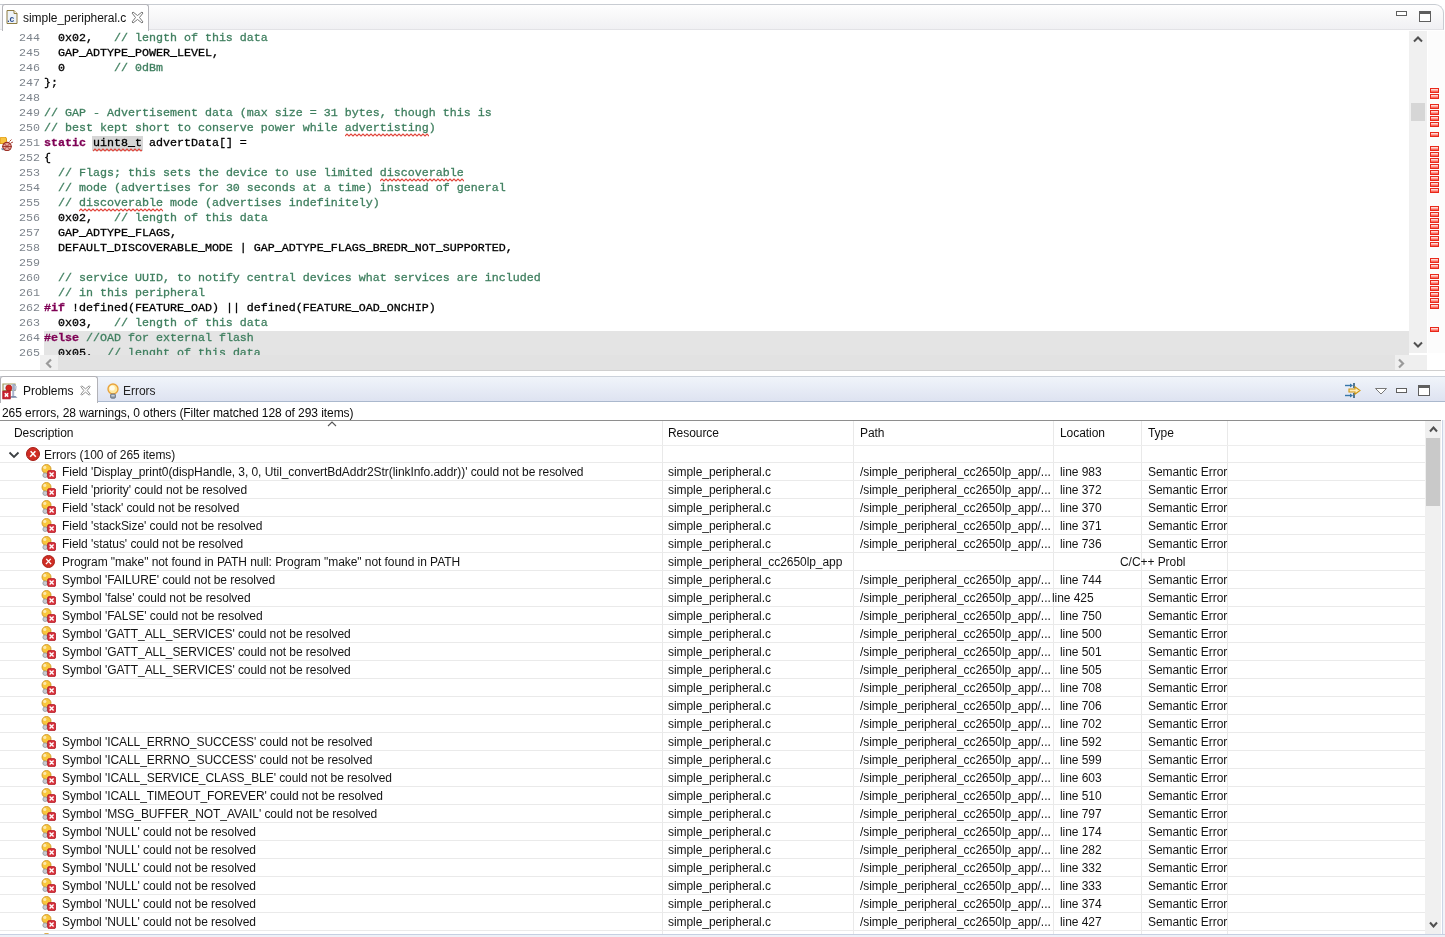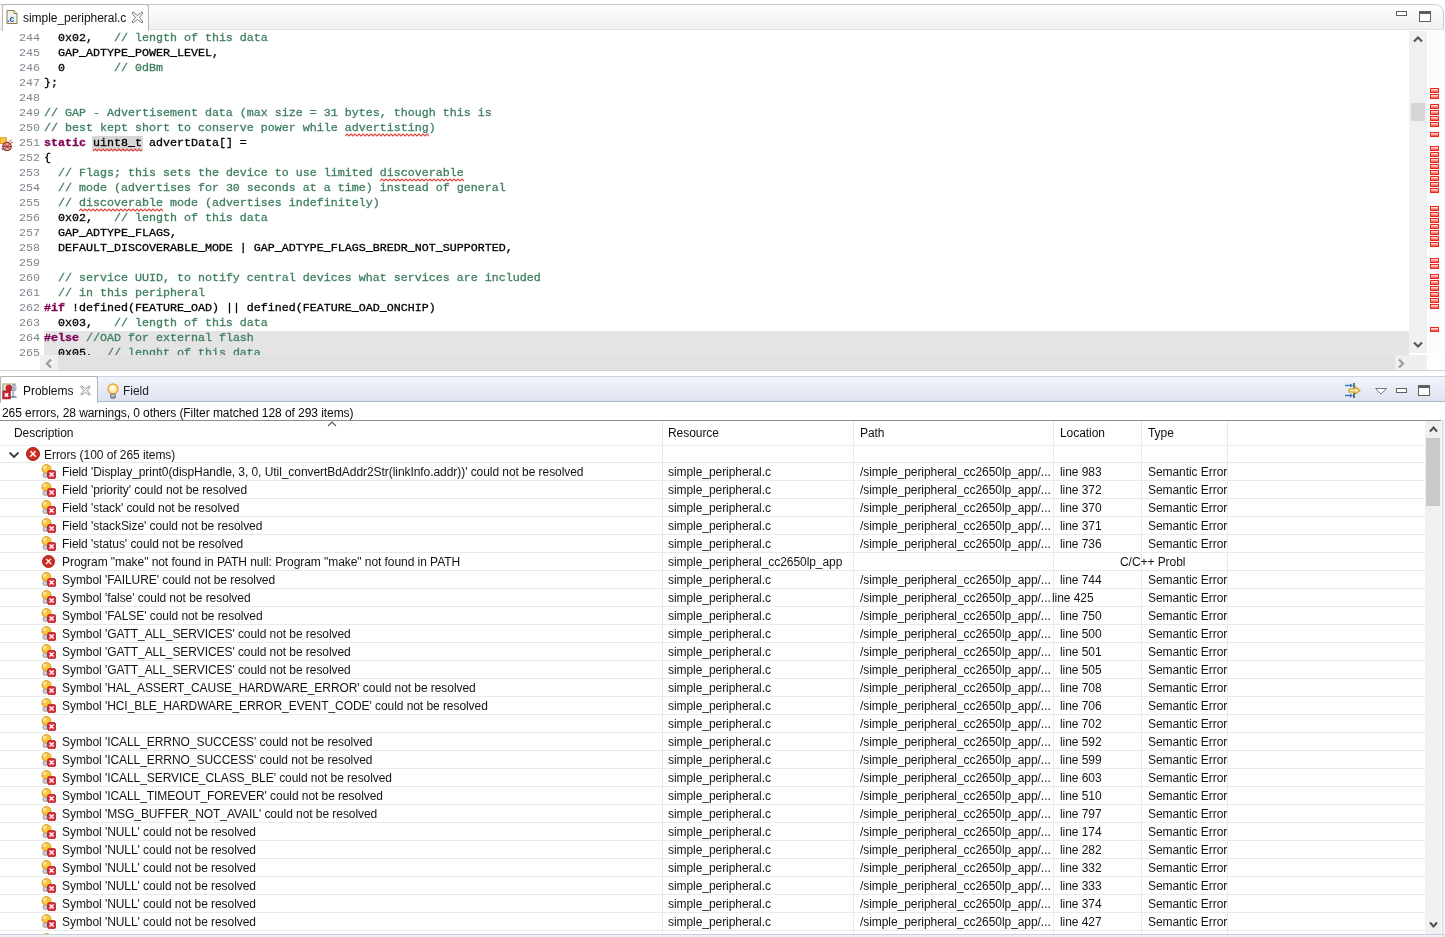--- a/index.html
+++ b/index.html
@@ -115,21 +115,21 @@
 <div class="abs" style="left:23px;top:384px;font-size:12px;letter-spacing:-0.04px;color:#111">Problems</div>
 <svg class="abs" style="left:80px;top:385px" width="11" height="11" viewBox="0 0 13 13">
 <path d="M2 1 L6.5 4.5 L11 1 L12 2 L8.5 6.5 L12 11 L11 12 L6.5 8.5 L2 12 L1 11 L4.5 6.5 L1 2 Z" fill="#fff" stroke="#7a7a7a" stroke-width="1"></path>
   </svg>
 <svg class="abs" style="left:107px;top:383px" width="12" height="17" viewBox="0 0 12 17">
 <circle cx="6" cy="6" r="5" fill="#ffe9a0" stroke="#e8a33d" stroke-width="1.4"></circle>
 <circle cx="5.2" cy="5" r="2.6" fill="#fffbe8"></circle>
 <rect x="3.6" y="11" width="4.8" height="4.2" rx="1" fill="#8d98a4" stroke="#5f6a76" stroke-width="0.8"></rect>
 <rect x="4.4" y="11.8" width="3.2" height="1.6" fill="#c8cfd8"></rect>
 </svg>
-<div class="abs" style="left:123px;top:384px;font-size:12px;letter-spacing:-0.04px;color:#222">Field</div>
+<div class="abs" style="left:123px;top:384px;font-size:12px;letter-spacing:-0.04px;color:#222">Errors</div>
 <svg class="abs" style="left:1344px;top:382px" width="18" height="17" viewBox="0 0 18 17">
 <path d="M1 3.5 h6" stroke="#3676a9" stroke-width="1.4"></path>
     <path d="M6 1.5 l3 2 l-3 2 z" fill="#3676a9"></path>
 <path d="M10 1 v5" stroke="#2c5a7a" stroke-width="1.6"></path>
 <path d="M1 13.5 h6" stroke="#3676a9" stroke-width="1.4"></path>
     <path d="M6 11.5 l3 2 l-3 2 z" fill="#3676a9"></path>
 <path d="M10 11 v5" stroke="#2c5a7a" stroke-width="1.6"></path>
 <path d="M5 7 h6 v-2.2 l5 3.7 l-5 3.7 V10 h-6 z" fill="#ffedbb" stroke="#cd9612" stroke-width="1.1"></path>
 </svg>
 <svg class="abs" style="left:1374px;top:387px" width="14" height="8" viewBox="0 0 14 8">
@@ -355,37 +355,35 @@
 <div class="row" style="top:679px">
     <svg class="abs" style="left:41px;top:1px" width="15" height="15" viewBox="0 0 15 15">
       <circle cx="5.5" cy="5" r="4.5" fill="#f9c73c"></circle>
       <circle cx="5.5" cy="5" r="4.5" fill="none" stroke="#cf9426" stroke-width="0.9"></circle>
       <circle cx="3.8" cy="3.4" r="1.6" fill="#fde9ad"></circle>
       <circle cx="4.2" cy="11.2" r="2.3" fill="#c9ccd1" stroke="#8d939b" stroke-width="0.8"></circle>
       <rect x="6.6" y="6.6" width="8" height="8" rx="1.6" fill="#d8323c"></rect>
       <rect x="6.6" y="6.6" width="8" height="8" rx="1.6" fill="none" stroke="#b01722" stroke-width="0.8"></rect>
       <path d="M8.6 8.6 l4 4 M12.6 8.6 l-4 4" stroke="#fff" stroke-width="1.4"></path>
     </svg>
-    <span class="rt" style="left:62px">Symbol 'HAL_ASSERT_CAUSE_HARDWARE_ERROR' could not be resolved</span>
     <span class="rt" style="left:668px">simple_peripheral.c</span>
     <span class="rt" style="left:860px">/simple_peripheral_cc2650lp_app/...</span>
     <span class="rt" style="left:1060px">line 708</span>
     <span class="rt" style="left:1148px">Semantic Error</span>
   </div>
 <div class="row" style="top:697px">
     <svg class="abs" style="left:41px;top:1px" width="15" height="15" viewBox="0 0 15 15">
       <circle cx="5.5" cy="5" r="4.5" fill="#f9c73c"></circle>
       <circle cx="5.5" cy="5" r="4.5" fill="none" stroke="#cf9426" stroke-width="0.9"></circle>
       <circle cx="3.8" cy="3.4" r="1.6" fill="#fde9ad"></circle>
       <circle cx="4.2" cy="11.2" r="2.3" fill="#c9ccd1" stroke="#8d939b" stroke-width="0.8"></circle>
       <rect x="6.6" y="6.6" width="8" height="8" rx="1.6" fill="#d8323c"></rect>
       <rect x="6.6" y="6.6" width="8" height="8" rx="1.6" fill="none" stroke="#b01722" stroke-width="0.8"></rect>
       <path d="M8.6 8.6 l4 4 M12.6 8.6 l-4 4" stroke="#fff" stroke-width="1.4"></path>
     </svg>
-    <span class="rt" style="left:62px">Symbol 'HCI_BLE_HARDWARE_ERROR_EVENT_CODE' could not be resolved</span>
     <span class="rt" style="left:668px">simple_peripheral.c</span>
     <span class="rt" style="left:860px">/simple_peripheral_cc2650lp_app/...</span>
     <span class="rt" style="left:1060px">line 706</span>
     <span class="rt" style="left:1148px">Semantic Error</span>
   </div>
 <div class="row" style="top:715px">
     <svg class="abs" style="left:41px;top:1px" width="15" height="15" viewBox="0 0 15 15">
       <circle cx="5.5" cy="5" r="4.5" fill="#f9c73c"></circle>
       <circle cx="5.5" cy="5" r="4.5" fill="none" stroke="#cf9426" stroke-width="0.9"></circle>
       <circle cx="3.8" cy="3.4" r="1.6" fill="#fde9ad"></circle>

